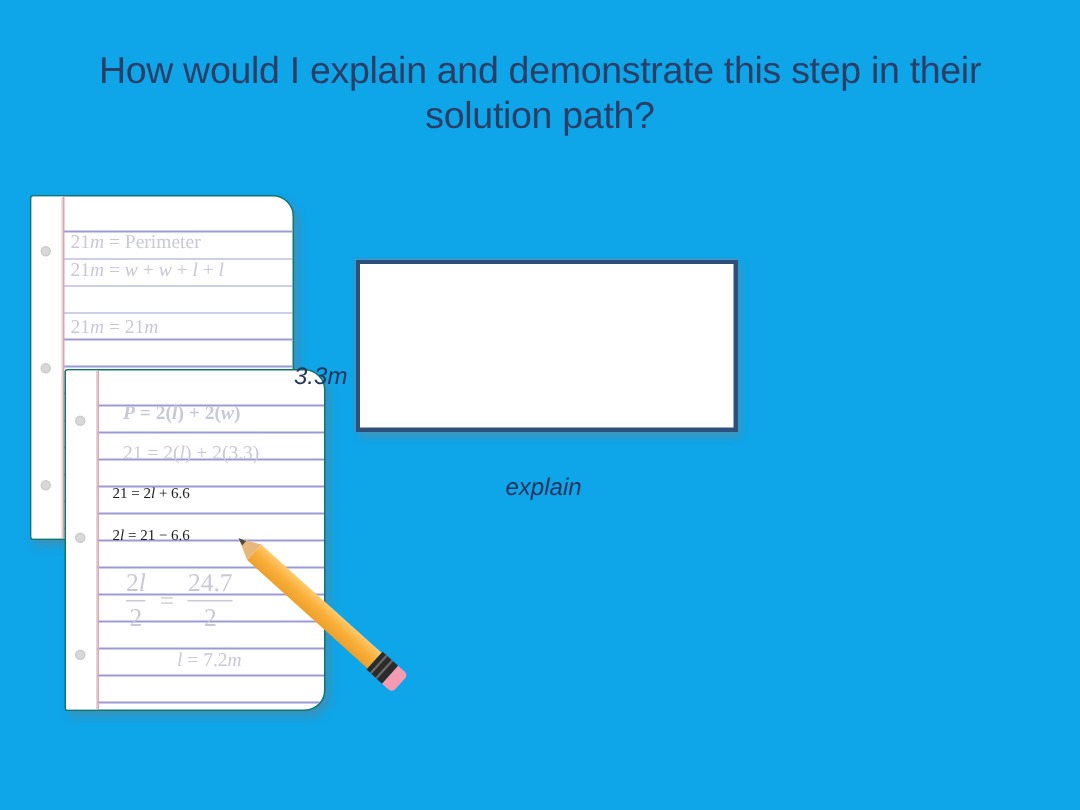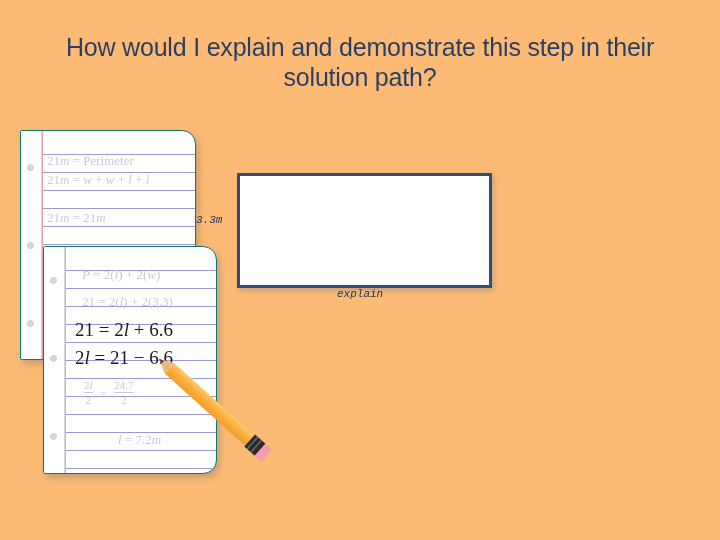--- a/index.html
+++ b/index.html
@@ -4,21 +4,21 @@
 <style>
   html, body {
     margin: 0;
     padding: 0;
     background: #ffffff;
   }
   #slide {
     position: relative;
     width: 720px;
     height: 540px;
-    background: #fdba74;
+    background: #0ea5e9;
     overflow: hidden;
     font-family: "Liberation Sans", sans-serif;
   }
 
   
   #title {
     position: absolute;
     left: 36px;
     top: 32px;
     width: 648px;
@@ -74,28 +74,28 @@
 
   
   .eq {
     position: absolute;
     font-family: "Liberation Serif", serif;
     font-size: 13px;
     white-space: nowrap;
     line-height: 14px;
   }
   .eq.faded { color: #c9c9d6; }
-  .eq.dark  { color: #1b1b1b; font-size: 19px; }
+  .eq.dark  { color: #1b1b1b; font-size: 10px; }
   .eq i, .eq .it { font-style: italic; }
 
   
   .frac-row {
     position: absolute;
     font-family: "Liberation Serif", serif;
-    font-size: 11px;
+    font-size: 17px;
     color: #c9c9d6;
     white-space: nowrap;
   }
   .frac {
     display: inline-block;
     vertical-align: middle;
     text-align: center;
   }
   .frac .num { display: block; }
   .frac .bar {
@@ -117,25 +117,26 @@
     top: 173px;
     width: 255px;
     height: 115px;
     border: 3px solid #2c4f7c;
     background: #ffffff;
     box-sizing: border-box;
     box-shadow: 2px 3px 5px rgba(130,130,130,0.45);
   }
   .dim-label {
     position: absolute;
-    font-family: Liberation Mono, monospace;
-    font-size: 11px;
+    font-family: Liberation Sans, sans-serif;
+    font-size: 16px;
     color: #23355c;
     font-style: italic;
     white-space: nowrap;
+    margin-top: 29px;
   }
   #label-width { left: 196px; top: 214px; }
   #label-length { left: 337px; top: 288px; }
 
   
   #pencil {
     position: absolute;
     left: 147px;
     top: 356px;
     width: 140px;
@@ -164,21 +165,21 @@
   </div>
 
   <div class="notepad" id="notepad-bottom" style="left:43px; top:246px; width:172px; height:226px;">
     <div class="np-lines"></div>
     <div class="np-gutter" style="width:20px;"></div>
     <div class="np-margin" style="left:21px;"></div>
     <div class="np-hole" style="left:6px; top:30px;"></div>
     <div class="np-hole" style="left:6px; top:108px;"></div>
     <div class="np-hole" style="left:6px; top:186px;"></div>
 
-    <div class="eq faded" style="left:38px; top:21px;"><i>P</i> = 2(<i>l</i>) + 2(<i>w</i>)</div>
+    <div class="eq faded" style="left:38px; top:21px;font-weight:bold;"><i>P</i> = 2(<i>l</i>) + 2(<i>w</i>)</div>
     <div class="eq faded" style="left:38px; top:48px;">21 = 2(<i>l</i>) + 2(3.3)</div>
     <div class="eq dark" style="left:31px; top:76px;">21 = 2<i>l</i> + 6.6</div>
     <div class="eq dark" style="left:31px; top:104px;">2<i>l</i> = 21 − 6.6</div>
 
     <div class="frac-row" style="left:40px; top:132px;">
       <span class="frac">
         <span class="num">2<i>l</i></span>
         <span class="bar"></span>
         <span class="den">2</span>
       </span>

